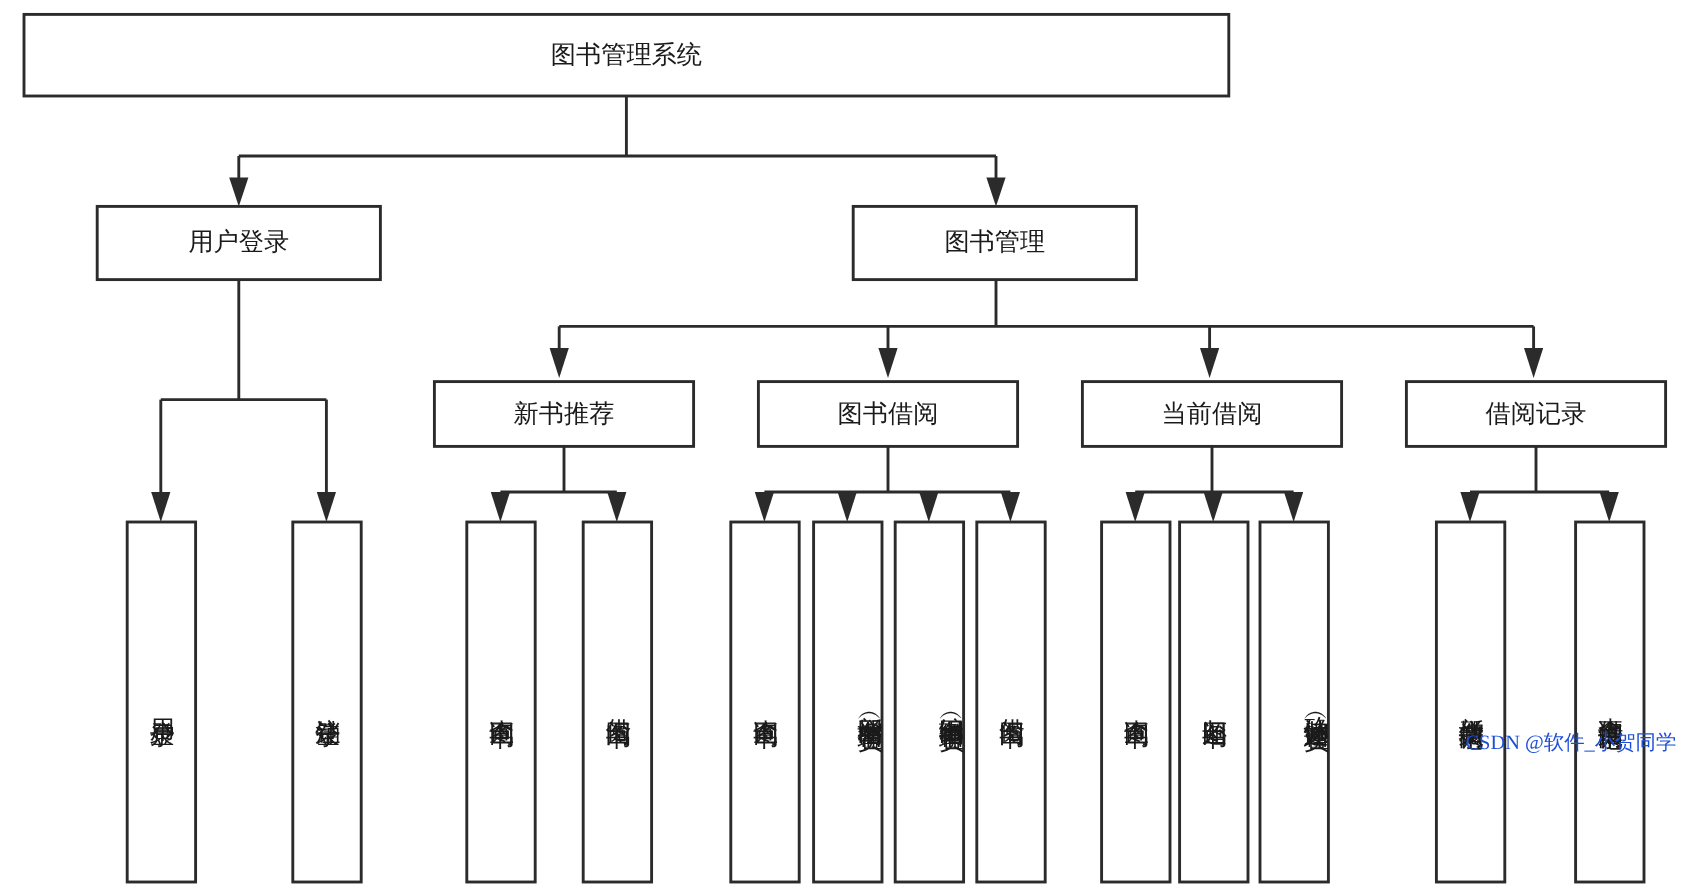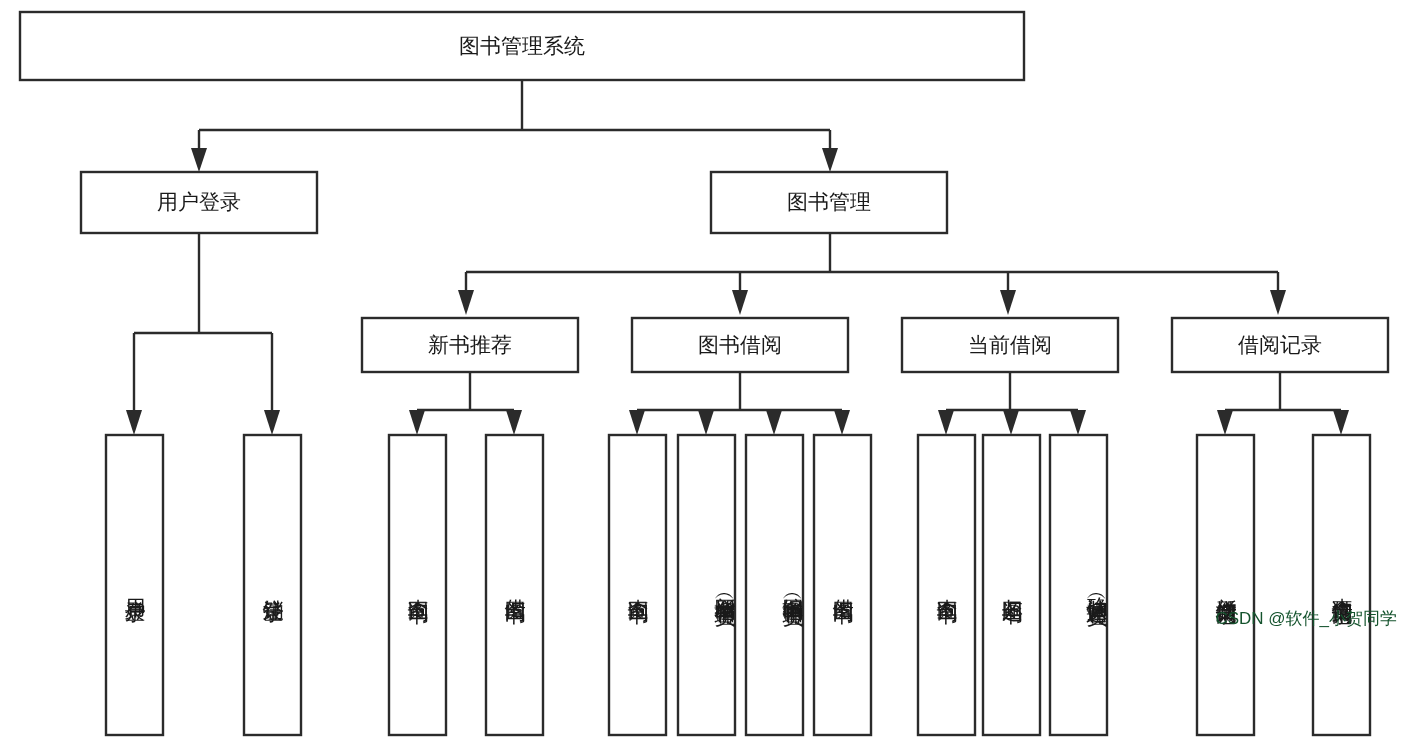--- a/index.html
+++ b/index.html
@@ -64,23 +64,23 @@
     pointer-events: none;
     user-select: none;
   }
   .leaf-text.centered {
     align-items: center;
   }
   .watermark {
     position: absolute;
     right: 8px;
     bottom: 4px;
-    font-family: Liberation Sans, sans-serif;
+    font-family: Liberation Serif, serif;
     font-size: 17px;
-    color: #14532d;
+    color: #1d4ed8;
     white-space: nowrap;
     user-select: none;
   }
 </style>
 </head>
 <body>
 
 <div id="diagram-root">
 
   <svg id="flow" viewBox="0 0 1405 747">

